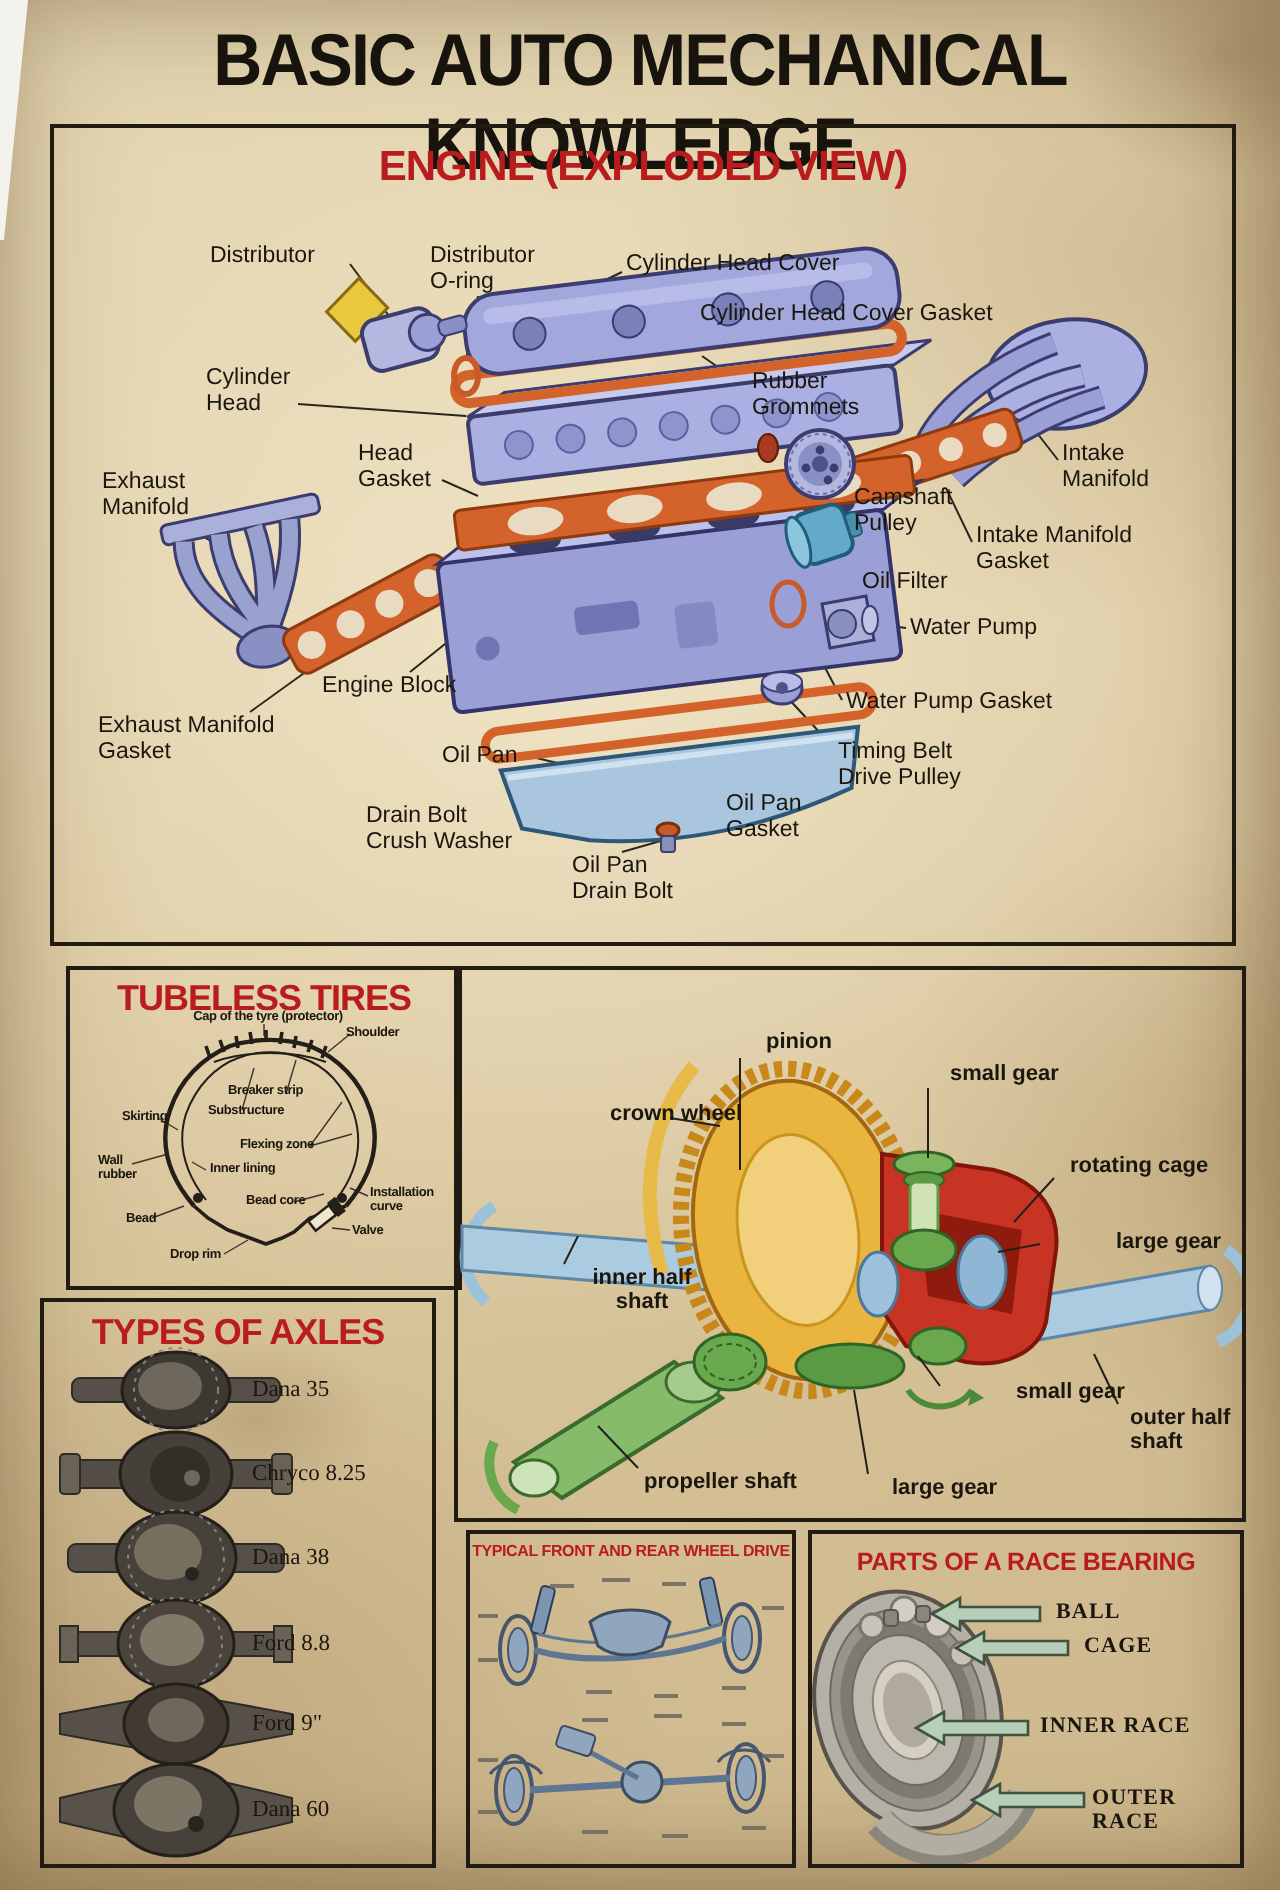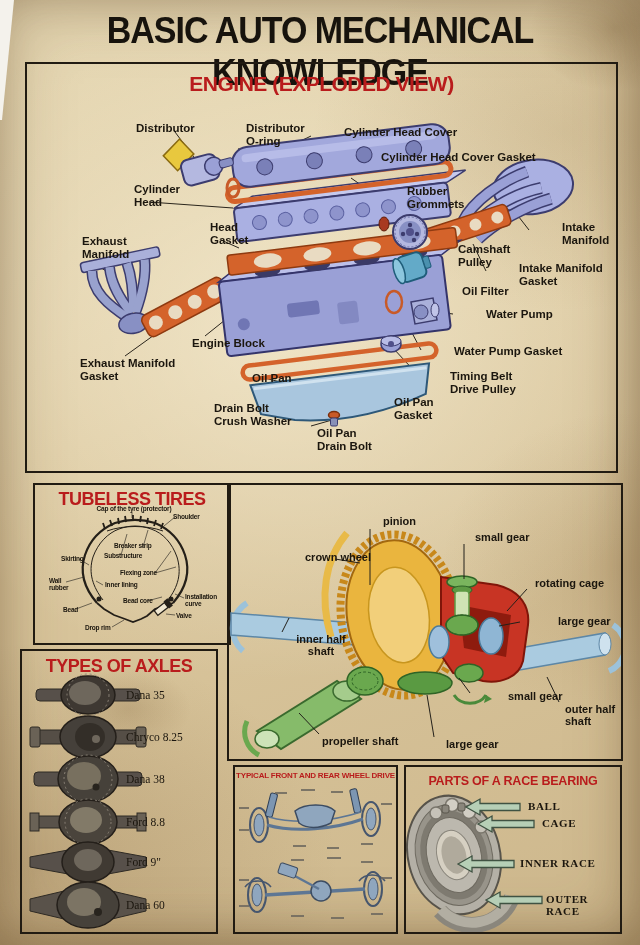--- a/index.html
+++ b/index.html
@@ -16,21 +16,21 @@
       linear-gradient(160deg,#e6d8b4 0%,#dcc9a0 40%,#cdb78c 100%);
     box-shadow: inset 0 0 70px rgba(90,60,25,.35), inset -8px -8px 40px rgba(80,50,20,.25);}
   .white-wedge{position:absolute;left:0;top:0;width:26px;height:120px;background:#f4f2ec;
     clip-path:polygon(0 0,14px 0,2px 120px,0 120px);}
   .panel{position:absolute;border:2px solid #211b12;}
   .main-title{position:absolute;left:0;top:13px;width:640px;text-align:center;
     font-size:34px;font-weight:bold;letter-spacing:-1px;color:#17130d;
     transform:scaleY(1.08);}
   .panel-title{position:absolute;left:0;right:0;text-align:center;font-weight:bold;color:#b91c1c;}
   .lbl{position:absolute;white-space:pre-line;line-height:1.12;color:#1b160e;}
-  .e{font-size:11.5px;font-weight:bold;margin-left:31px;}
+  .e{font-size:11.5px;font-weight:normal;}
   .t{font-size:6.5px;font-weight:600;letter-spacing:-.2px;}
   .d{font-size:11px;font-weight:bold;padding-left:36px;}
   .a{font-family:"Liberation Serif",serif;font-size:11.5px;font-weight:400;}
   .b{font-family:"Liberation Serif",serif;font-size:11px;font-weight:bold;letter-spacing:.6px;}
   .c{text-align:center;}
   svg{position:absolute;left:0;top:0;pointer-events:none;}
 </style>
 </head>
 <body>
 

